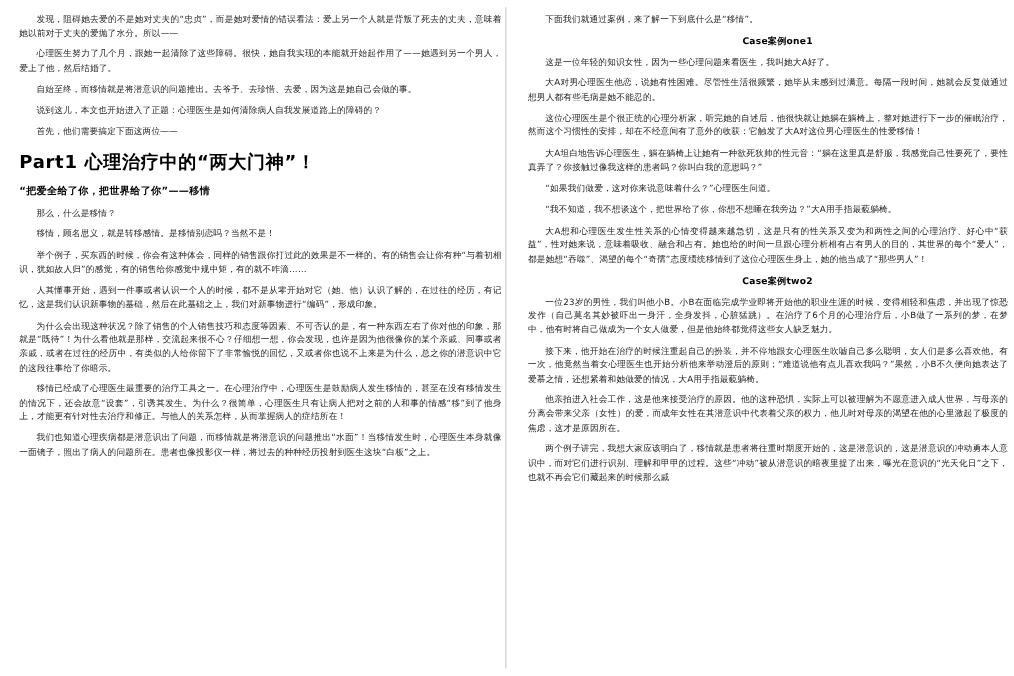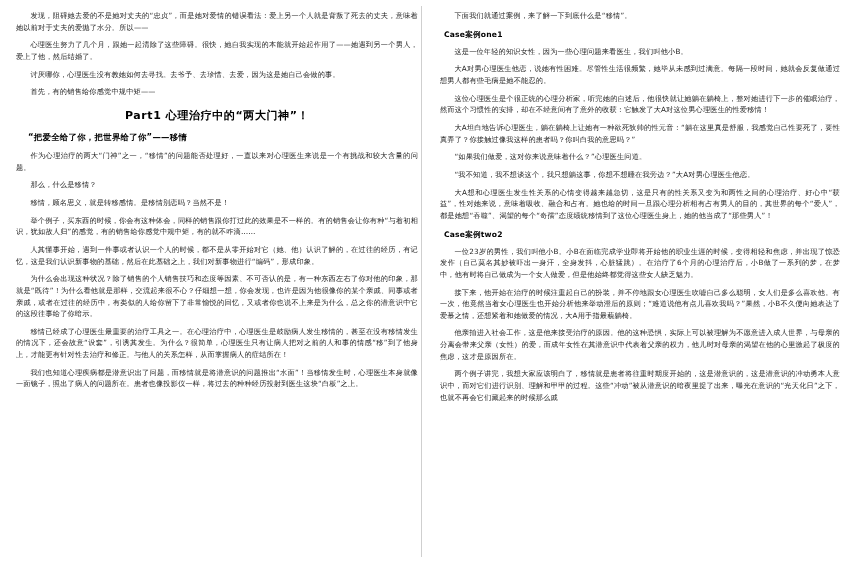--- a/index.html
+++ b/index.html
@@ -46,74 +46,74 @@
   p {
     margin: 0 0 6px 0;
     font-size: 7.2px;
     line-height: 1.62;
     text-align: justify;
     text-indent: 2em;
     color: #1c1c1c;
     letter-spacing: 0.18px;
   }
   h1.part-title {
-    font-size: 11px;
+    font-size: 15px;
     font-weight: bold;
-    text-align: center;
     margin: 10px 0 9px 0;
     letter-spacing: 0.6px;
     color: #000;
   }
   h2.sec-title {
     font-size: 8.4px;
     font-weight: bold;
-    margin: 7px 0 7px 12px;
+    margin: 7px 0 7px 0;
     text-indent: 0;
     letter-spacing: 0.3px;
     color: #000;
   }
   h3.case-title {
     font-size: 7.6px;
     font-weight: bold;
-    margin: 8px 0 6px 4px;
+    margin: 8px 0 6px 16px;
     text-indent: 0;
     letter-spacing: 0.2px;
     color: #000;
+    text-align: center;
   }
 </style>
 </head>
 <body>
 
 <div class="page">
   <div class="col left" id="left-col">
       <p>发现，阻碍她去爱的不是她对丈夫的“忠贞”，而是她对爱情的错误看法：爱上另一个人就是背叛了死去的丈夫，意味着她以前对于丈夫的爱抛了水分。所以——</p>
       <p>心理医生努力了几个月，跟她一起清除了这些障碍。很快，她自我实现的本能就开始起作用了——她遇到另一个男人，爱上了他，然后结婚了。</p>
-      <p>讨厌哪你，心理医生没有教她如何去寻找。去爷予、去珍惜、去爱，因为这是她自己会做的事。</p>
-      <p>首先，有的销售给你感觉中规中矩——</p>
+      <p>自始至终，而移情就是将潜意识的问题推出。去爷予、去珍惜、去爱，因为这是她自己会做的事。</p>
+      <p>说到这儿，本文也开始进入了正题：心理医生是如何清除病人自我发展道路上的障碍的？</p>
+      <p>首先，他们需要搞定下面这两位——</p>
       <h1 class="part-title">Part1   心理治疗中的“两大门神”！</h1>
       <h2 class="sec-title">“把爱全给了你，把世界给了你”——移情</h2>
-      <p>作为心理治疗的两大“门神”之一，“移情”的问题能否处理好，一直以来对心理医生来说是一个有挑战和较大含量的问题。</p>
       <p>那么，什么是移情？</p>
       <p>移情，顾名思义，就是转移感情。是移情别恋吗？当然不是！</p>
       <p>举个例子，买东西的时候，你会有这种体会，同样的销售跟你打过此的效果是不一样的。有的销售会让你有种“与着初相识，犹如故人归”的感觉，有的销售给你感觉中规中矩，有的就不咋滴……</p>
       <p>人其懂事开始，遇到一件事或者认识一个人的时候，都不是从零开始对它（她、他）认识了解的，在过往的经历，有记忆，这是我们认识新事物的基础，然后在此基础之上，我们对新事物进行“编码”，形成印象。</p>
       <p>为什么会出现这种状况？除了销售的个人销售技巧和态度等因素、不可否认的是，有一种东西左右了你对他的印象，那就是“既待”！为什么看他就是那样，交流起来很不心？仔细想一想，你会发现，也许是因为他很像你的某个亲戚、同事或者亲戚，或者在过往的经历中，有类似的人给你留下了非常愉悦的回忆，又或者你也说不上来是为什么，总之你的潜意识中它的这段往事给了你暗示。</p>
       <p>移情已经成了心理医生最重要的治疗工具之一。在心理治疗中，心理医生是鼓励病人发生移情的，甚至在没有移情发生的情况下，还会故意“设套”，引诱其发生。为什么？很简单，心理医生只有让病人把对之前的人和事的情感“移”到了他身上，才能更有针对性去治疗和修正。与他人的关系怎样，从而掌握病人的症结所在！</p>
       <p>我们也知道心理疾病都是潜意识出了问题，而移情就是将潜意识的问题推出“水面”！当移情发生时，心理医生本身就像一面镜子，照出了病人的问题所在。患者也像投影仪一样，将过去的种种经历投射到医生这块“白板”之上。</p>
     </div>
   <div class="divider"></div>
   <div class="col right" id="right-col">
       <p>下面我们就通过案例，来了解一下到底什么是“移情”。</p>
       <h3 class="case-title">Case案例one1</h3>
-      <p>这是一位年轻的知识女性，因为一些心理问题来看医生，我们叫他小B。</p>
+      <p>这是一位年轻的知识女性，因为一些心理问题来看医生，我叫她大A好了。</p>
       <p>大A对男心理医生他恋，说她有性困难。尽管性生活很频繁，她毕从未感到过满意。每隔一段时间，她就会反复做通过想男人都有些毛病是她不能忍的。</p>
       <p>这位心理医生是个很正统的心理分析家，听完她的自述后，他很快就让她躺在躺椅上，整对她进行下一步的催眠治疗，然而这个习惯性的安排，却在不经意间有了意外的收获：它触发了大A对这位男心理医生的性爱移情！</p>
       <p>大A坦白地告诉心理医生，躺在躺椅上让她有一种欲死狄帅的性元音：“躺在这里真是舒服，我感觉自己性要死了，要性真弄了？你接触过像我这样的患者吗？你叫白我的意思吗？”</p>
       <p>“如果我们做爱，这对你来说意味着什么？”心理医生问道。</p>
-      <p>“我不知道，我不想谈这个，我只想躺这事，你想不想睡在我旁边？”大A对男心理医生他恋。</p>
+      <p>“我不知道，我不想谈这个，把世界给了你，你想不想睡在我旁边？”大A用手指最藐躺椅。</p>
       <p>大A想和心理医生发生性关系的心情变得越来越急切，这是只有的性关系又变为和两性之间的心理治疗、好心中“获益”，性对她来说，意味着吸收、融合和占有。她也给的时间一旦跟心理分析相有占有男人的目的，其世界的每个“爱人”，都是她想“吞噬”、渴望的每个“奇孺”态度绩统移情到了这位心理医生身上，她的他当成了“那些男人”！</p>
       <h3 class="case-title">Case案例two2</h3>
       <p>一位23岁的男性，我们叫他小B。小B在面临完成学业即将开始他的职业生涯的时候，变得相轻和焦虑，并出现了惊恐发作（自己莫名其妙被吓出一身汗，全身发抖，心脏猛跳）。在治疗了6个月的心理治疗后，小B做了一系列的梦，在梦中，他有时将自己做成为一个女人做爱，但是他始终都觉得这些女人缺乏魅力。</p>
       <p>接下来，他开始在治疗的时候注重起自己的扮装，并不停地跟女心理医生吹嘘自己多么聪明，女人们是多么喜欢他。有一次，他竟然当着女心理医生也开始分析他来举动澄后的原则；“难道说他有点儿喜欢我吗？”果然，小B不久便向她表达了爱慕之情，还想紧着和她做爱的情况，大A用手指最藐躺椅。</p>
       <p>他亲拍进入社会工作，这是他来接受治疗的原因。他的这种恐惧，实际上可以被理解为不愿意进入成人世界，与母亲的分离会带来父亲（女性）的爱，而成年女性在其潜意识中代表着父亲的权力，他儿时对母亲的渴望在他的心里激起了极度的焦虑，这才是原因所在。</p>
       <p>两个例子讲完，我想大家应该明白了，移情就是患者将往重时期度开始的，这是潜意识的，这是潜意识的冲动勇本人意识中，而对它们进行识别、理解和甲甲的过程。这些“冲动”被从潜意识的暗夜里捉了出来，曝光在意识的“光天化日”之下，也就不再会它们藏起来的时候那么戚</p>
     </div>
 </div>
 
 </body></html>

